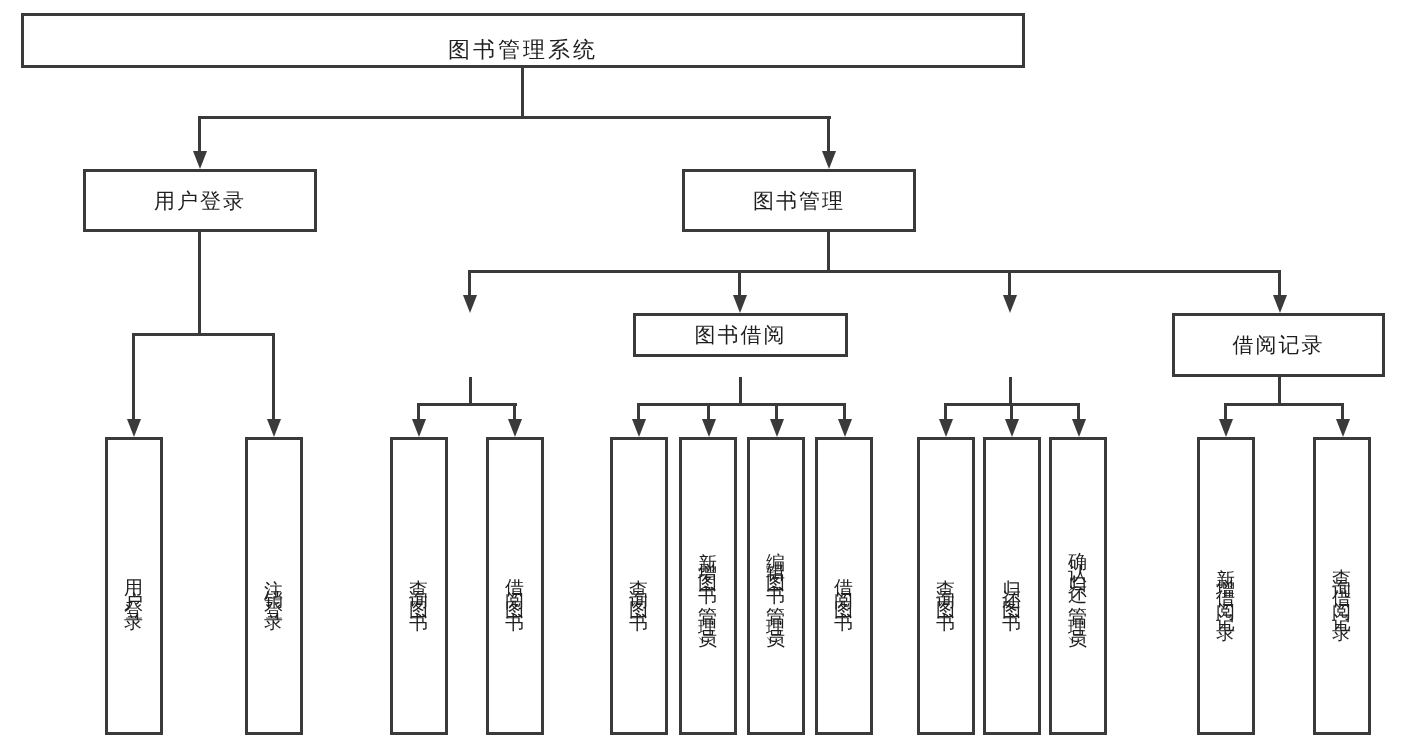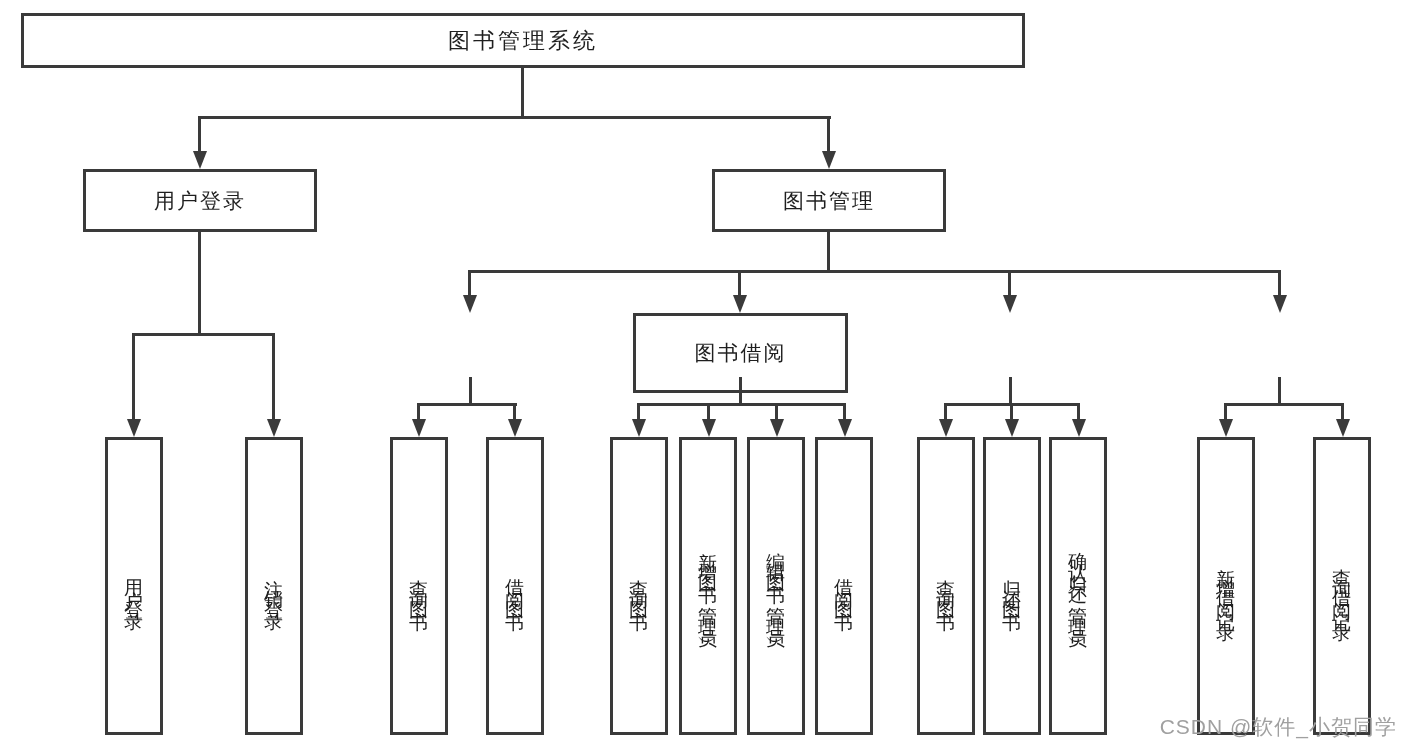--- a/index.html
+++ b/index.html
@@ -61,33 +61,36 @@
     font-size: 21px;
     letter-spacing: 1px;
     white-space: nowrap;
   }
 </style>
 </head>
 <body>
 
 <div class="stage">
 
-  <div class="box root" style="left:21px; top:13px; width:1004px; height:55px;">
+  <div class="box root" style="left:21px; top:13px; width:1004px; height:55px;align-items:flex-end;">
     <span class="hlabel">图书管理系统</span>
   </div>
 
   <div class="box" style="left:83px; top:169px; width:234px; height:63px;">
     <span class="hlabel">用户登录</span>
   </div>
-  <div class="box" style="left:712px; top:169px; width:234px; height:63px;">
+  <div class="box" style="left:682px; top:169px; width:234px; height:63px;">
     <span class="hlabel">图书管理</span>
   </div>
 
-  <div class="box" style="left:633px; top:313px; width:215px; height:80px;">
+  <div class="box" style="left:633px; top:313px; width:215px; height:44px;">
     <span class="hlabel">图书借阅</span>
+  </div>
+  <div class="box" style="left:1172px; top:313px; width:213px; height:64px;">
+    <span class="hlabel">借阅记录</span>
   </div>
 
   <div class="box leaf" style="left:105px; top:437px;">
     <span class="vlabel">用户登录</span>
   </div>
   <div class="box leaf" style="left:245px; top:437px;">
     <span class="vlabel">注销登录</span>
   </div>
 
   <div class="box leaf" style="left:390px; top:437px;">
@@ -179,15 +182,14 @@
   <div class="line" style="left:1077px; top:405px; width:3px; height:14px;"></div>
   <div class="arrow" style="left:1072px; top:419px;"></div>
 
   <div class="line" style="left:1278px; top:377px; width:3px; height:28px;"></div>
   <div class="line" style="left:1224px; top:403px; width:120px; height:3px;"></div>
   <div class="line" style="left:1224px; top:405px; width:3px; height:14px;"></div>
   <div class="arrow" style="left:1219px; top:419px;"></div>
   <div class="line" style="left:1341px; top:405px; width:3px; height:14px;"></div>
   <div class="arrow" style="left:1336px; top:419px;"></div>
 
-  <div class="watermark">CSDN @软件_小贺同学</div>
 
 </div>
 
 </body></html>

